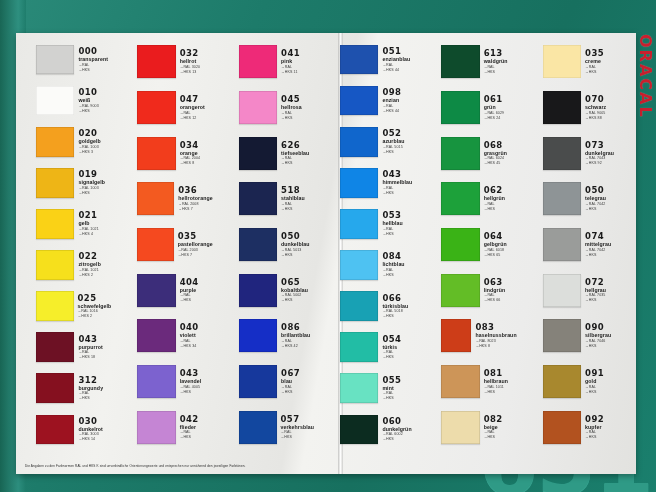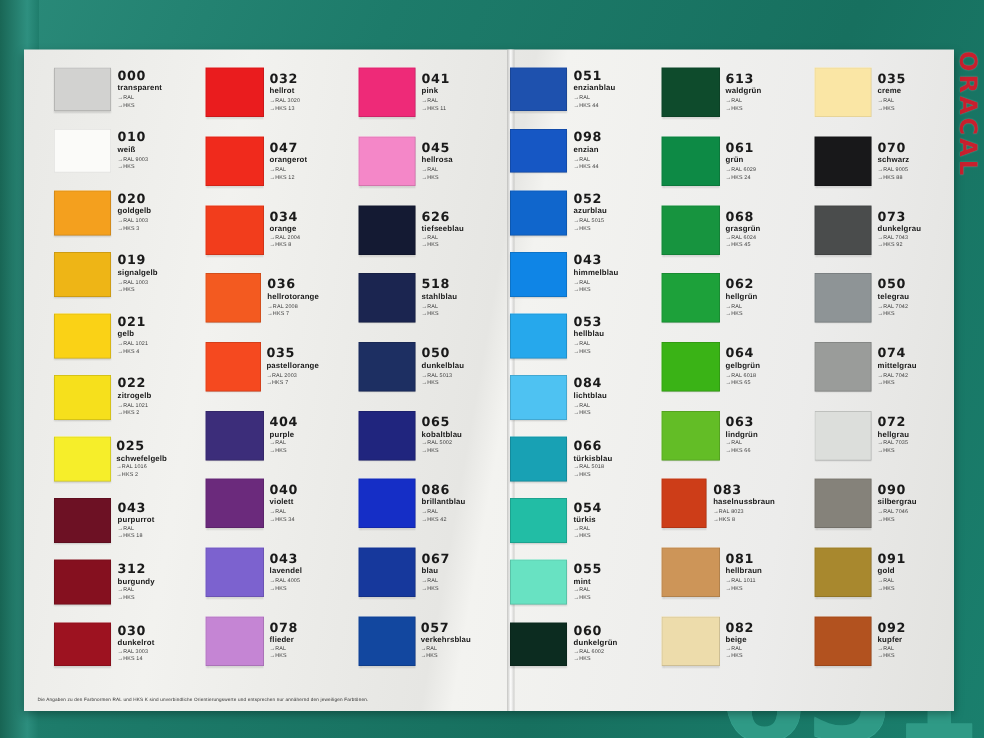--- a/index.html
+++ b/index.html
@@ -255,21 +255,21 @@
           <div class="meta">
             <div class="code">043</div>
             <div class="nm">lavendel</div>
             <div class="ref">→RAL 4005</div>
             <div class="ref">→HKS</div>
           </div>
         </div>
         <div class="cell">
           <div class="chip" title="flieder" style="background: rgb(197, 133, 212);"></div>
           <div class="meta">
-            <div class="code">078</div>
+            <div class="code">042</div>
             <div class="nm">flieder</div>
             <div class="ref">→RAL</div>
             <div class="ref">→HKS</div>
           </div>
         </div>
       </div>
       <div class="col">
         <div class="cell">
           <div class="chip" title="pink" style="background: rgb(238, 42, 120);"></div>
           <div class="meta">

